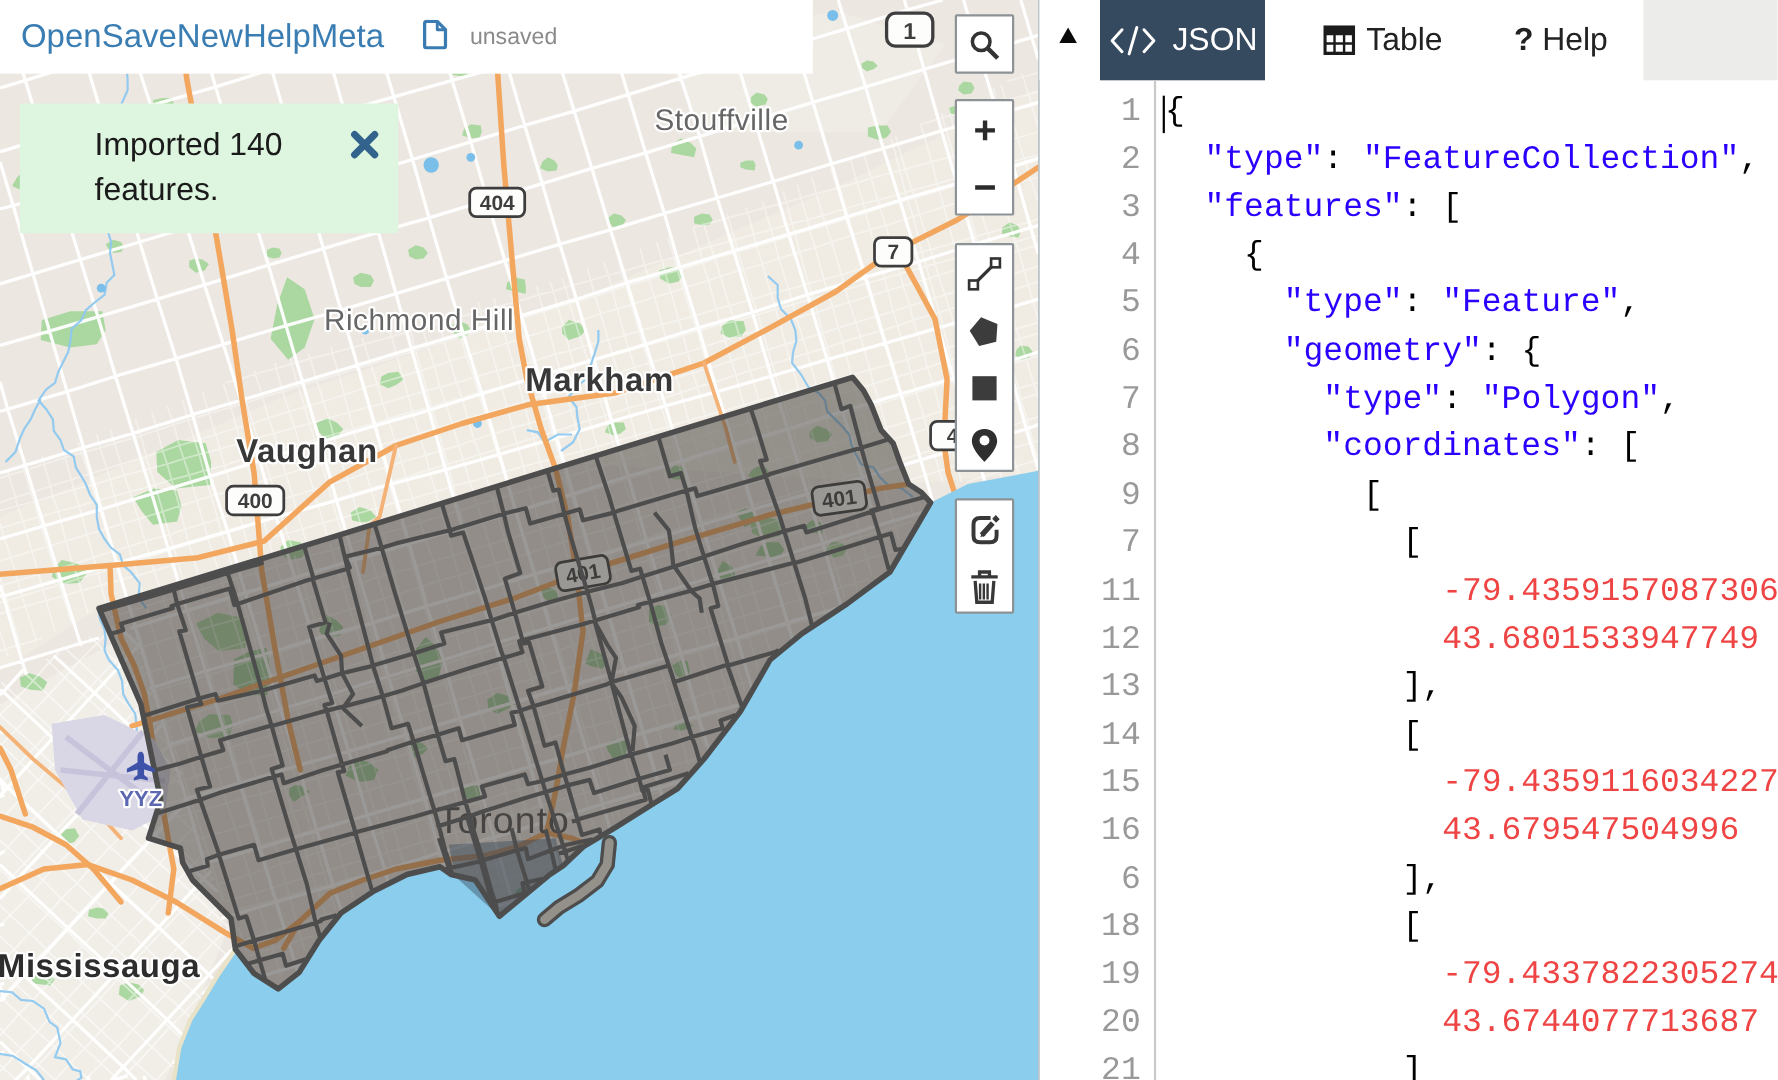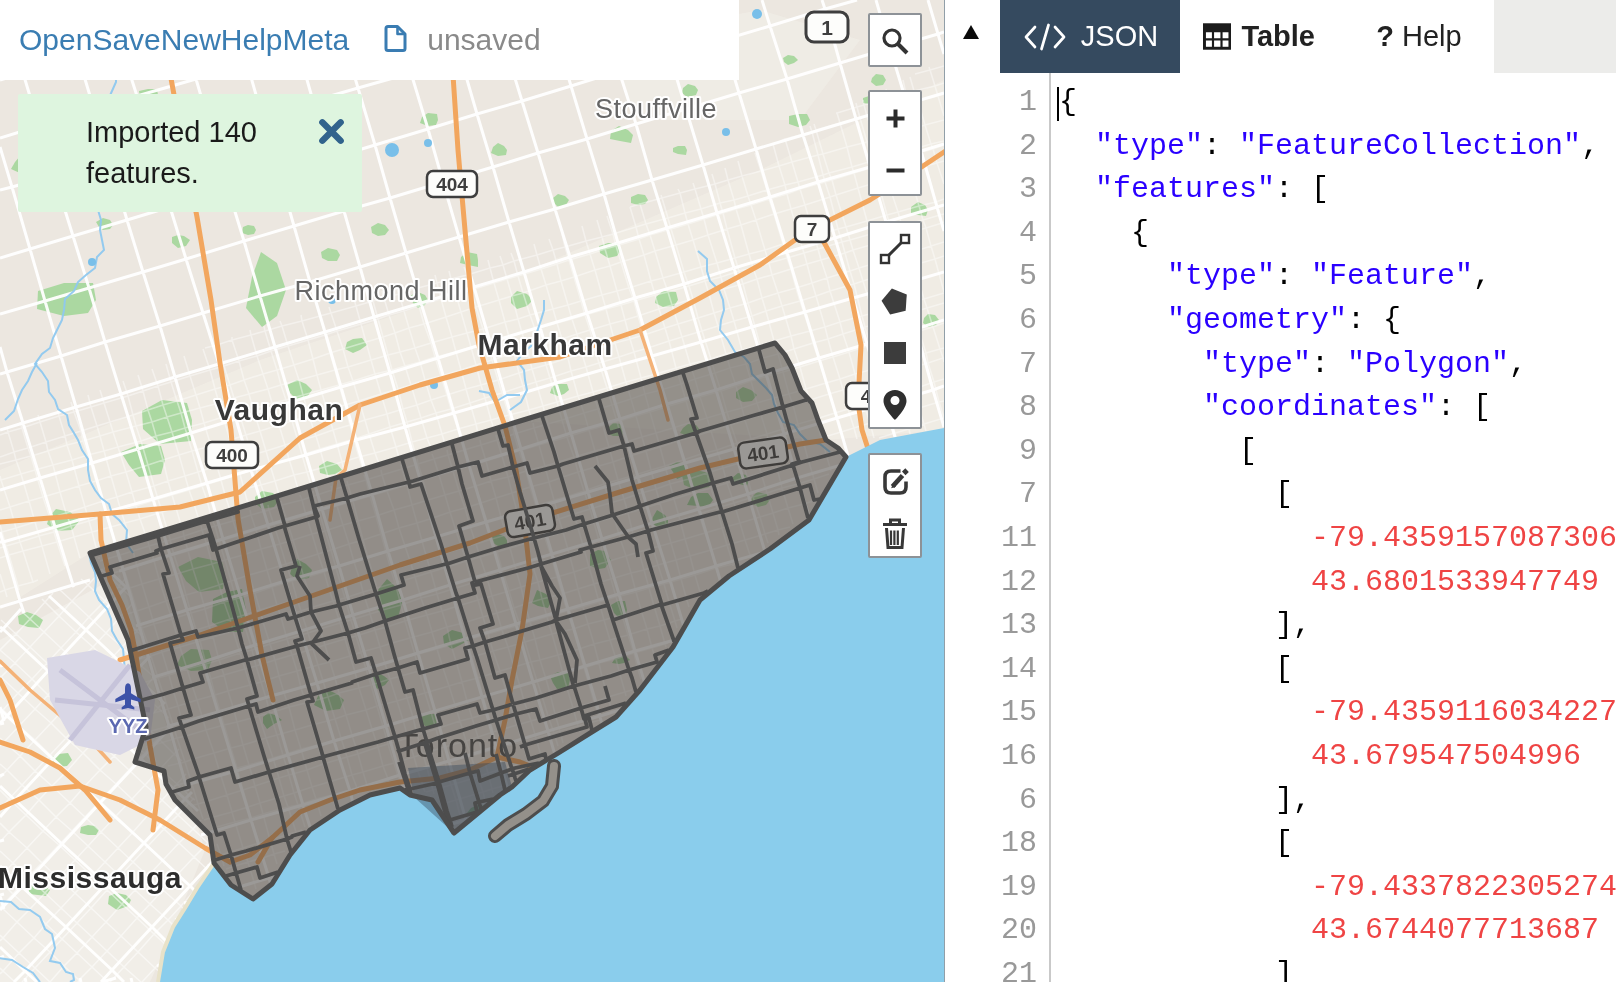--- a/index.html
+++ b/index.html
@@ -1,38 +1,38 @@
 <!DOCTYPE html>
 <html><head><meta charset="utf-8"><style>
 * { margin:0; padding:0; box-sizing:border-box; }
 html,body { width:1616px; height:982px; overflow:hidden; font-family:"Liberation Sans",sans-serif; background:#fff; }
 #map { position:absolute; left:0; top:0; width:944px; height:982px; overflow:hidden; }
 #panel { position:absolute; left:944px; top:0; width:672px; height:982px; background:#fff; border-left:1px solid #919fa8; }
 
-#hdr { position:absolute; left:0; top:0; width:739px; height:80px; background:#fff; z-index:30; display:flex; align-items:center; }
+#hdr { position:absolute; left:0; top:0; width:739px; height:67px; background:#fff; z-index:30; display:flex; align-items:center; }
 #hdr a { color:#3a7db2; font-size:30px; text-decoration:none; }
 #hdr a:first-child { margin-left:19px; }
 #hdr .doc { margin-left:35px; }
-#hdr .unsaved { color:#8a8a8a; font-size:30px; margin-left:20px; }
+#hdr .unsaved { color:#8a8a8a; font-size:21px; margin-left:20px; }
 
 #notif { position:absolute; left:18px; top:94px; width:344px; height:118px; background:#def5df; border-radius:2px; z-index:25; }
 #notif .txt { position:absolute; left:20px; top:18px; font-size:29px; color:#1a1a1a; line-height:41px;margin-left:48px; }
 #notif .x { position:absolute; right:17px; top:24px; }
 
 .btnbox { position:absolute; left:868px; width:54px; background:#fff; border:2px solid #8d9297; border-radius:2px; z-index:20; }
 .slot { width:50px; height:52px; display:flex; align-items:center; justify-content:center; }
 #bsearch { top:13px; height:54px; }
 #bzoom { top:90px; height:106px; }
 #bdraw { top:221px; height:208px; }
 #bedit { top:453px; height:105px; }
 
 #tabbar { position:absolute; left:0; top:0; width:671px; height:73px; background:#fff; }
 #tabbar .grayblock { position:absolute; left:549px; top:0; width:122px; height:73px; background:#ececea; }
-#tabjson { position:absolute; left:55px; top:0; width:180px; height:73px; background:#354a5f; color:#fff; display:flex; align-items:center; justify-content:center; font-size:29px; }
-#tabtable { position:absolute; left:258px; top:0; width:112px; height:73px; color:#222; display:flex; align-items:center; justify-content:center; font-size:29px;font-weight:bold; }
+#tabjson { position:absolute; left:55px; top:0; width:150px; height:73px; background:#354a5f; color:#fff; display:flex; align-items:center; justify-content:center; font-size:29px; }
+#tabtable { position:absolute; left:258px; top:0; width:112px; height:73px; color:#222; display:flex; align-items:center; justify-content:flex-start; font-size:29px; }
 #tabhelp { position:absolute; left:424px; top:0; width:100px; height:73px; color:#222; display:flex; align-items:center; justify-content:center; font-size:29px; }
 #collapse { position:absolute; left:17px; top:24px; }
 
 #codewrap { position:absolute; left:0; top:73px; width:671px; height:909px; font-family:"Liberation Mono",monospace; font-size:30px; }
 #gutter { position:absolute; left:0; top:0; width:106px; height:909px; border-right:2px solid #c9c9c9; }
 #gutter .gl { height:43.6px; line-height:43.6px; text-align:right; padding-right:12px; color:#999; }
 #gutter, #code { padding-top:8px; }
 #code { position:absolute; left:114px; top:0; white-space:pre; color:#000; }
 #code .cl { height:43.6px; line-height:43.6px; }
 #code .s { color:#2a00ff; }

